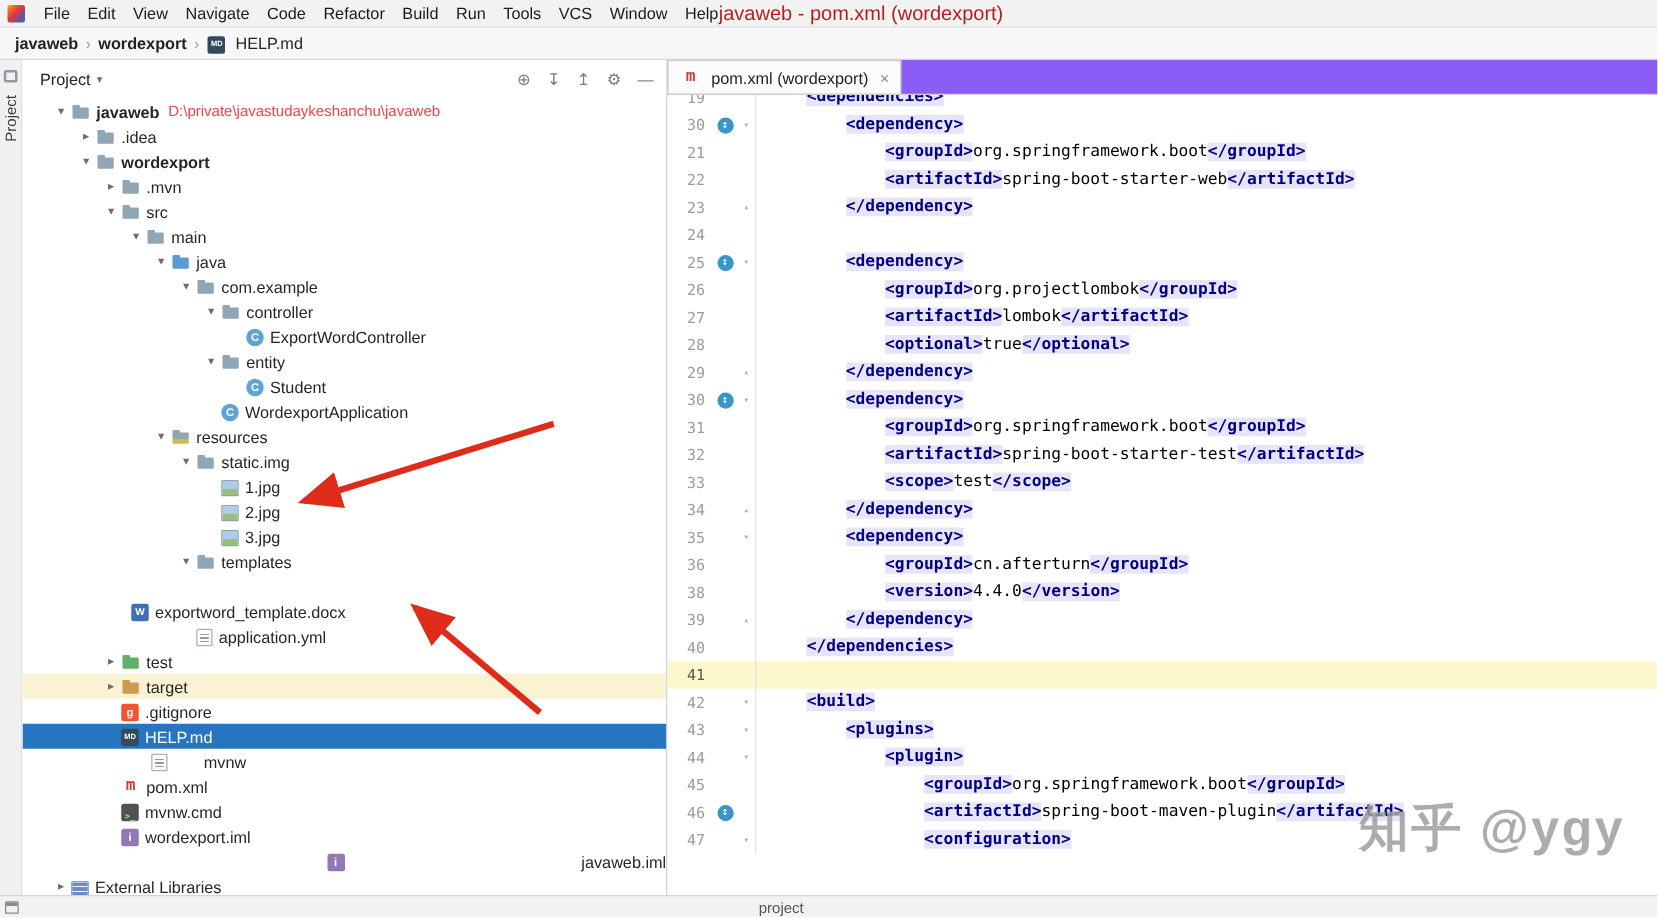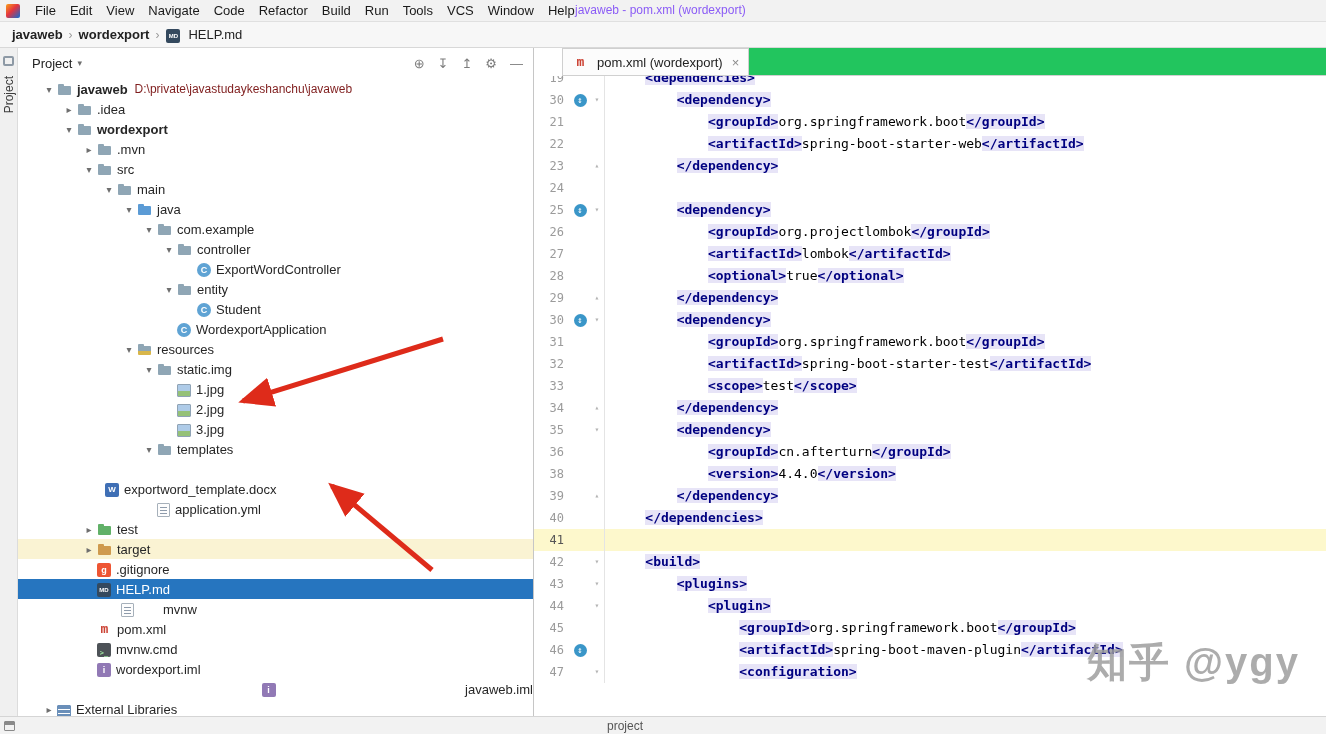--- a/index.html
+++ b/index.html
@@ -3,21 +3,21 @@
 <meta charset="utf-8">
 <style>
   *{margin:0;padding:0;box-sizing:border-box;}
   html,body{width:1326px;height:734px;overflow:hidden;}
   body{font-family:"Liberation Sans",sans-serif;font-size:13px;background:#fff;position:relative;color:#1a1a1a;}
 
   
   .menubar{height:22px;background:#f2f2f2;border-bottom:1px solid #e0e0e0;display:flex;align-items:center;position:relative;}
   .app-icon{width:14px;height:14px;margin:0 8px 0 6px;border-radius:2px;background:linear-gradient(135deg,#f9a01b 0%,#e4353f 45%,#0a6ed8 100%);flex:none;}
   .menu-item{padding:0 7px;font-size:13px;color:#1a1a1a;cursor:default;}
-  .window-title{position:absolute;left:575px;top:3px;font-size:12px;color:#8b5cf6;}
+  .window-title{position:absolute;left:575px;top:3px;font-size:16px;color:#b91c1c;}
 
   
   .breadcrumbs{height:26px;background:#f7f7f7;border-bottom:1px solid #d8d8d8;display:flex;align-items:center;padding-left:12px;gap:4px;}
   .crumb{font-size:13px;color:#222;}
   .crumb.bold{font-weight:bold;}
   .crumb-sep{color:#9a9a9a;font-size:12px;padding:0 2px;}
 
   
   .main{height:668px;display:flex;}
   .stripe{width:18px;background:#f0f0f0;border-right:1px solid #dcdcdc;display:flex;flex-direction:column;align-items:center;padding-top:8px;flex:none;}
@@ -33,21 +33,21 @@
 
   
   .project-tree{flex:1;overflow:hidden;padding-top:1px;}
   .tree-row{height:20px;display:flex;align-items:center;white-space:nowrap;cursor:default;}
   .tree-row.selected{background:#2675bf;}
   .tree-row.selected .tree-label,.tree-row.selected .chev{color:#fff;}
   .tree-row.highlighted{background:#faf3d3;}
   .chev{width:14px;flex:none;text-align:center;color:#6e6e6e;font-size:10px;}
   .tree-label{font-size:13px;color:#262626;margin-left:1px;}
   .tree-label.bold{font-weight:bold;}
-  .tree-suffix{font-size:12px;color:#7f1d1d;margin-left:7px;}
+  .tree-suffix{font-size:12px;color:#ef4444;margin-left:7px;}
 
   
   .ic{display:inline-block;width:15px;height:15px;margin:0 4px 0 1px;position:relative;flex:none;text-align:center;}
   .ic-folder::before{content:"";position:absolute;left:1px;top:2px;width:6px;height:3px;background:var(--fc,#8fa6b5);border-radius:1px 1px 0 0;}
   .ic-folder::after{content:"";position:absolute;left:1px;top:4px;width:13px;height:9px;background:var(--fc,#8fa6b5);border-radius:1px;}
   .ic-src{--fc:#5b9bd5;}
   .ic-test{--fc:#61b168;}
   .ic-excl{--fc:#cf9a4e;}
   .ic-res::after{background:linear-gradient(#8fa6b5 55%,#d8b64a 55%);}
   .ic-class{background:#5fa3d4;border-radius:50%;color:#fff;font-size:9px;font-weight:bold;line-height:15px;width:14px;height:14px;top:1px;}
@@ -64,21 +64,21 @@
   .ic-cmd{background:#4d5257;border-radius:2px;top:1px;width:14px;height:14px;}
   .ic-cmd::before{content:">_";color:#9fe8a0;font:bold 7px "DejaVu Sans Mono",monospace;line-height:14px;}
   .ic-maven{color:#cc4335;font:bold 13px "DejaVu Sans Mono",monospace;line-height:14px;}
   .ic-maven::before{content:"m";}
   .ic-iml{background:#9179b5;color:#fff;font-size:9px;font-weight:bold;line-height:14px;border-radius:2px;top:1px;width:14px;height:14px;}
   .ic-iml::before{content:"i";}
   .ic-lib{border:1px solid #6a8fb9;background:repeating-linear-gradient(#6a8fb9 0 3px,#fff 3px 4px);border-radius:1px;top:2px;width:14px;height:12px;}
 
   
   .editor{flex:1;min-width:0;display:flex;flex-direction:column;background:#fff;position:relative;}
-  .tabbar{height:28px;border-bottom:1px solid #d0d0d0;display:flex;align-items:center;background:#22c55e;flex:none;margin-left:28px;}
+  .tabbar{height:28px;border-bottom:1px solid #d0d0d0;display:flex;align-items:center;background:#8b5cf6;flex:none;}
   .tab{display:flex;align-items:center;gap:5px;height:27px;padding:0 9px;background:#fcfcfc;border:1px solid #cfcfcf;border-bottom:none;font-size:13px;color:#222;}
   .tab-close{color:#8a8a8a;font-size:13px;margin-left:4px;cursor:default;}
   .editor-body{flex:1;position:relative;overflow:hidden;}
   .editor-lines{margin-top:-9px;}
   .code-row{display:flex;height:22px;line-height:22px;font-family:"DejaVu Sans Mono",monospace;font-size:13px;}
   .code-row.caret-row{background:#fdf8cc;}
   .ln{width:36px;flex:none;text-align:right;padding-right:6px;color:#9b9b9b;font-size:12px;}
   .caret-row .ln{color:#555;}
   .gi{width:20px;flex:none;display:flex;align-items:center;justify-content:center;}
   .dep-ico{width:13px;height:13px;border-radius:50%;background:#3a96c8;color:#fff;font-size:9px;line-height:13px;text-align:center;font-style:normal;}

